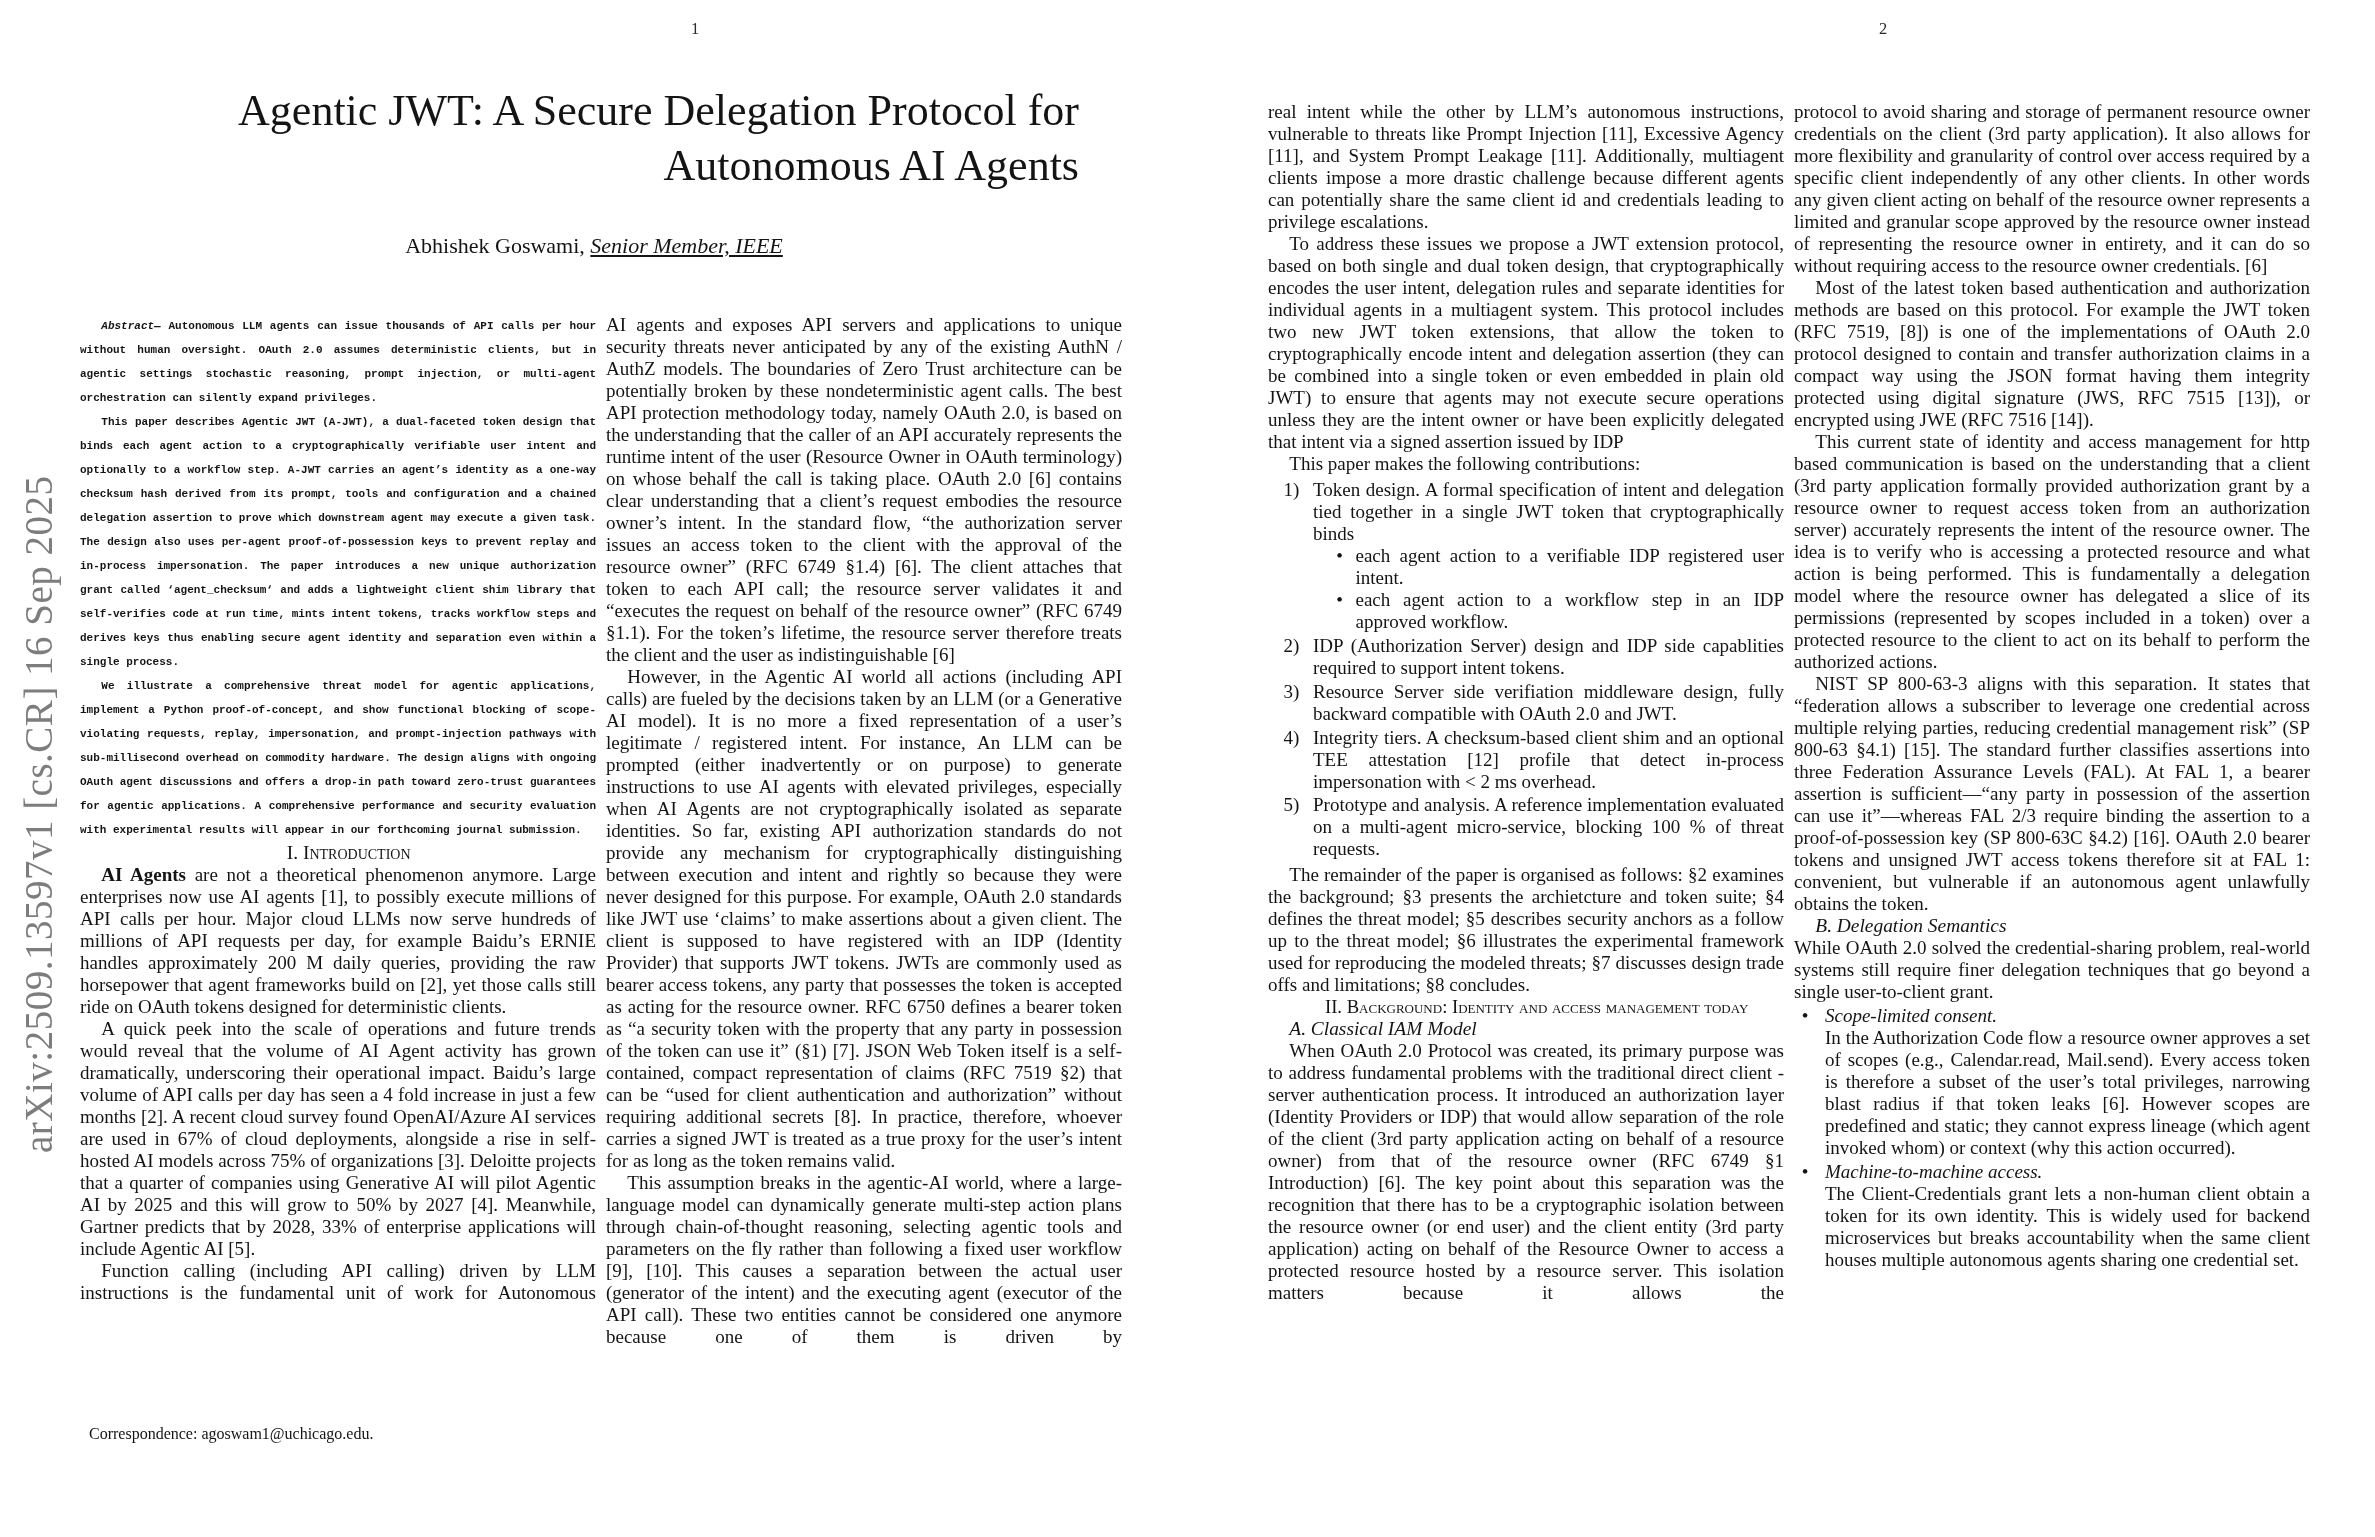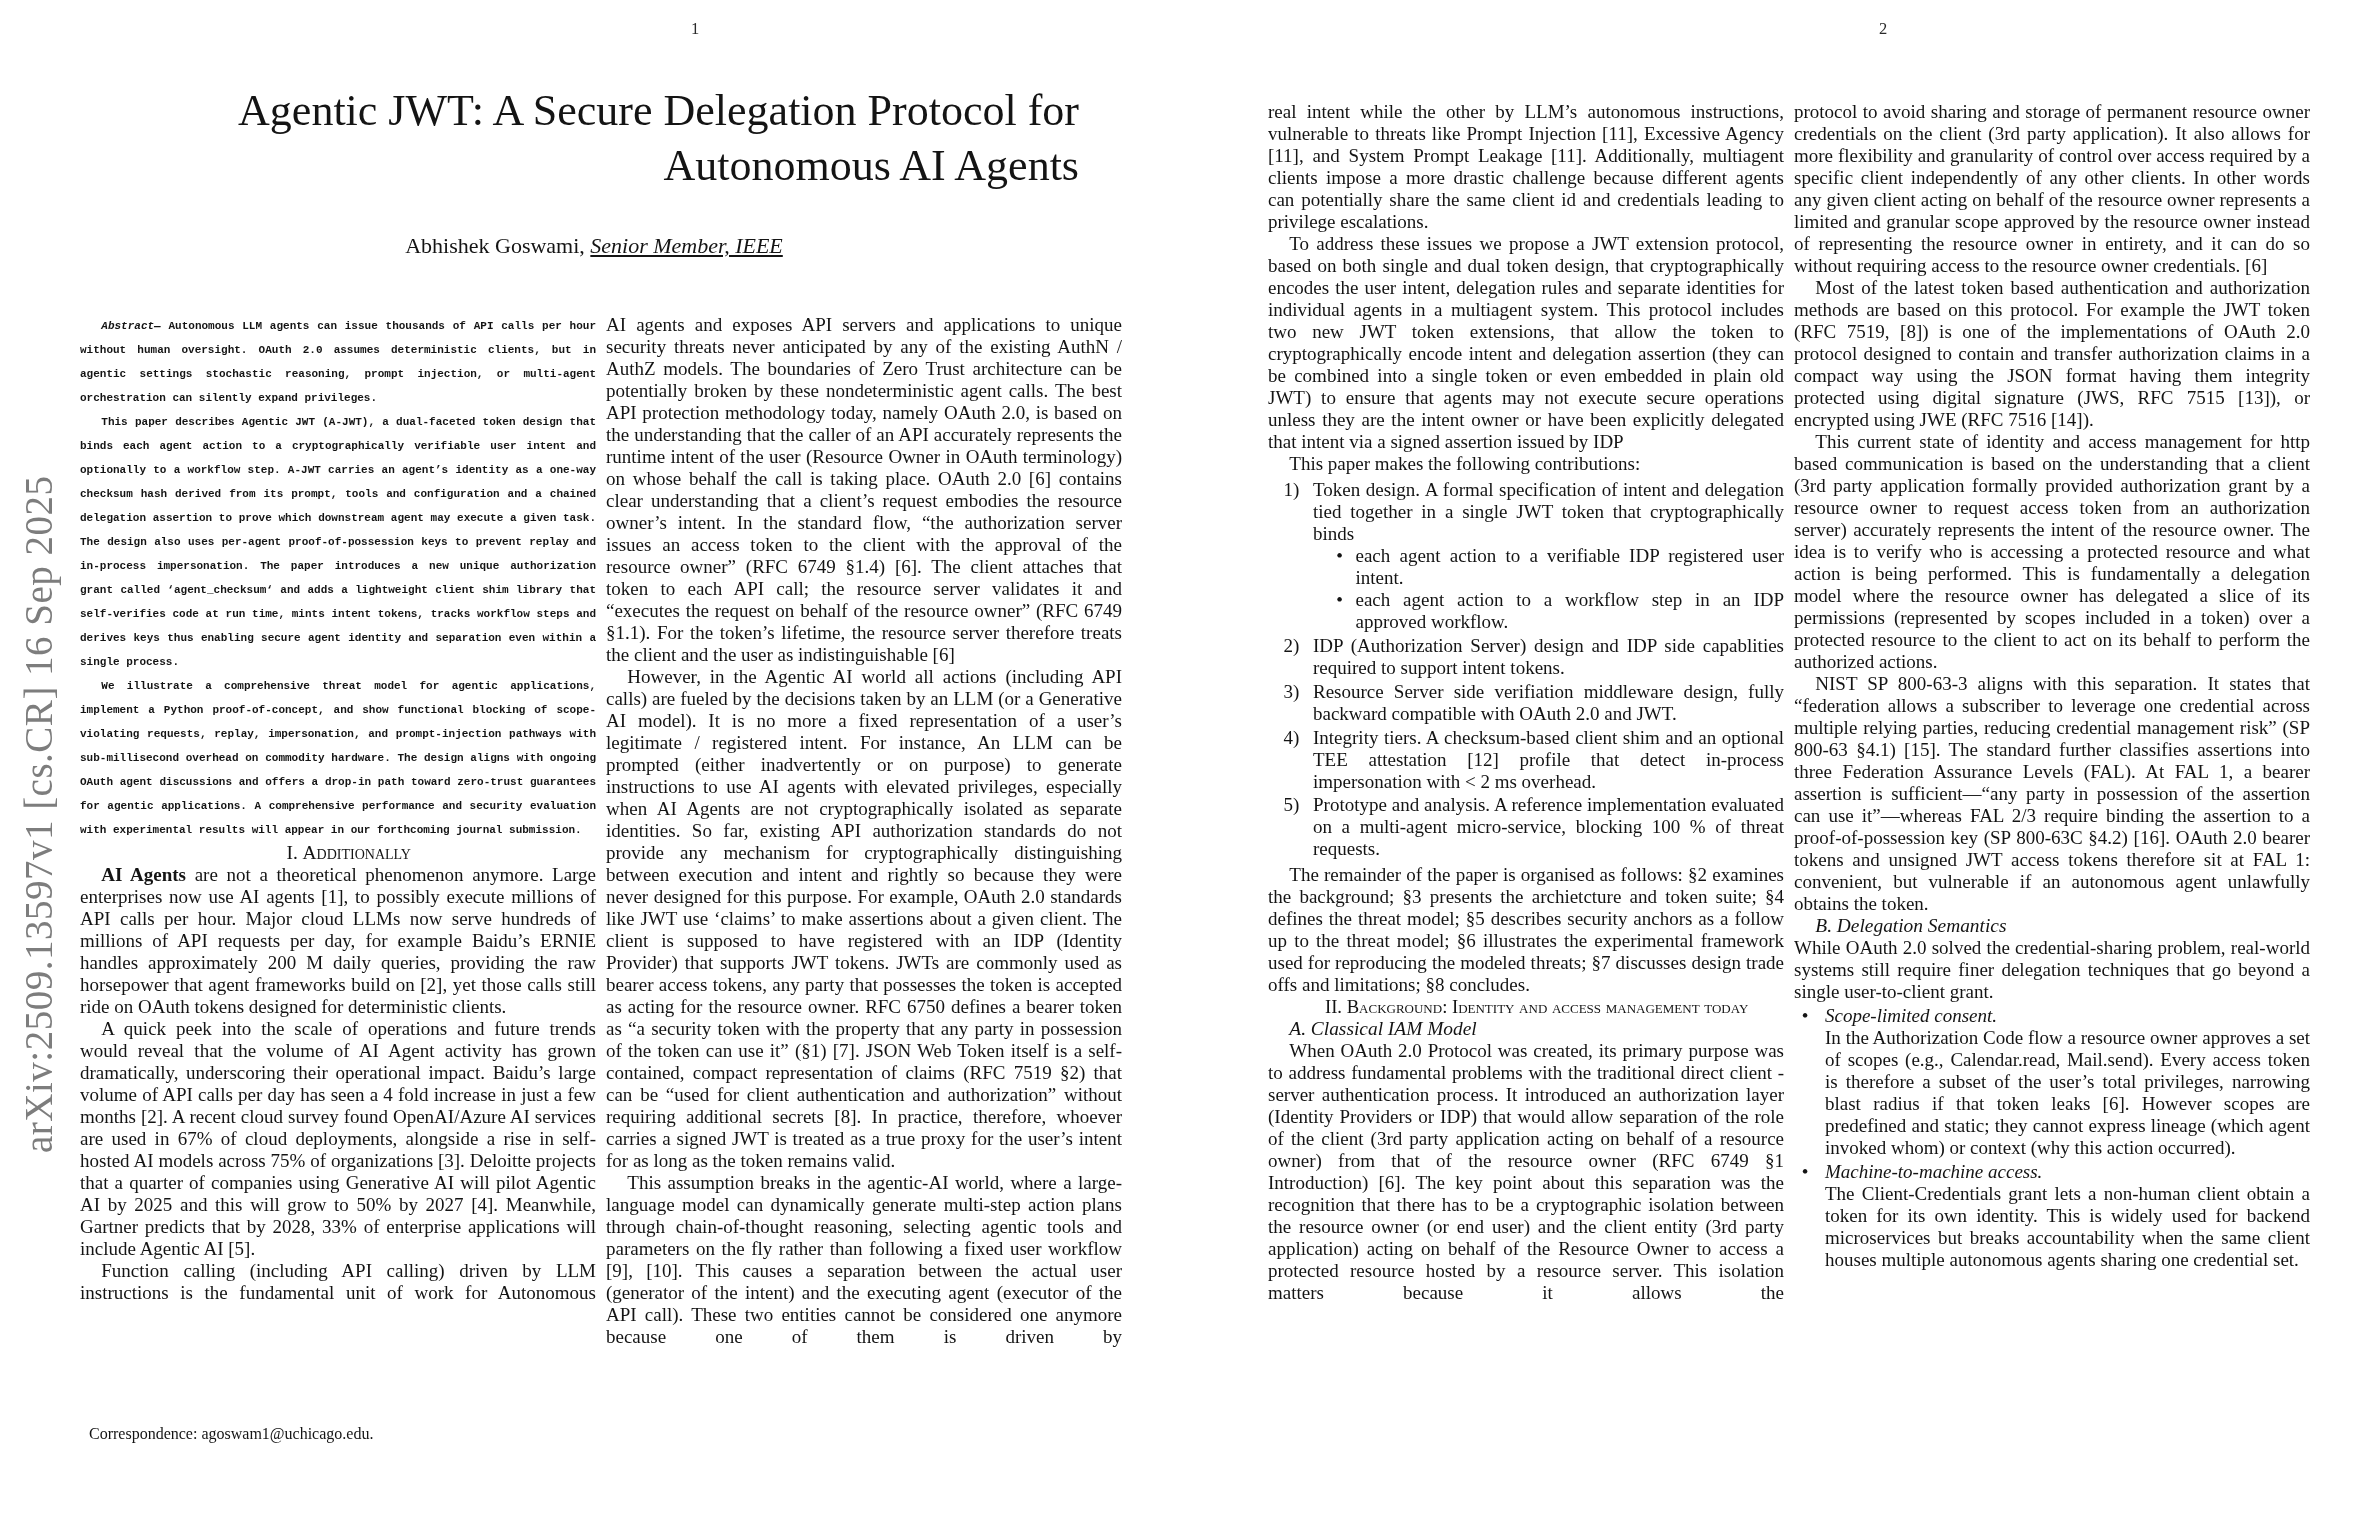--- a/index.html
+++ b/index.html
@@ -62,21 +62,21 @@
   </div>
 
   <div class="cols">
     <div class="col">
       <div class="abstract">
         <p><span class="ab-lead">Abstract—</span><span> Autonomous LLM agents can issue thousands of API calls per hour without human oversight. OAuth 2.0 assumes deterministic clients, but in agentic settings stochastic reasoning, prompt injection, or multi-agent orchestration can silently expand privileges.</span></p>
         <p>This paper describes Agentic JWT (A-JWT), a dual-faceted token design that binds each agent action to a cryptographically verifiable user intent and optionally to a workflow step. A-JWT carries an agent’s identity as a one-way checksum hash derived from its prompt, tools and configuration and a chained delegation assertion to prove which downstream agent may execute a given task. The design also uses per-agent proof-of-possession keys to prevent replay and in-process impersonation. The paper introduces a new unique authorization grant called ‘agent_checksum‘ and adds a lightweight client shim library that self-verifies code at run time, mints intent tokens, tracks workflow steps and derives keys thus enabling secure agent identity and separation even within a single process.</p>
         <p>We illustrate a comprehensive threat model for agentic applications, implement a Python proof-of-concept, and show functional blocking of scope-violating requests, replay, impersonation, and prompt-injection pathways with sub-millisecond overhead on commodity hardware. The design aligns with ongoing OAuth agent discussions and offers a drop-in path toward zero-trust guarantees for agentic applications. A comprehensive performance and security evaluation with experimental results will appear in our forthcoming journal submission.</p>
       </div>
 
-      <p class="sec-head"><span>I.</span>&nbsp;<span class="sc">Additionally</span></p>
+      <p class="sec-head"><span>I.</span>&nbsp;<span class="sc">Introduction</span></p>
 
       <p><span class="lead-b">AI Agents</span><span> are not a theoretical phenomenon anymore. Large enterprises now use AI agents [1], to possibly execute millions of API calls per hour. Major cloud LLMs now serve hundreds of millions of API requests per day, for example Baidu’s ERNIE handles approximately 200 M daily queries, providing the raw horsepower that agent frameworks build on [2], yet those calls still ride on OAuth tokens designed for deterministic clients.</span></p>
       <p>A quick peek into the scale of operations and future trends would reveal that the volume of AI Agent activity has grown dramatically, underscoring their operational impact. Baidu’s large volume of API calls per day has seen a 4 fold increase in just a few months [2]. A recent cloud survey found OpenAI/Azure AI services are used in 67% of cloud deployments, alongside a rise in self-hosted AI models across 75% of organizations [3]. Deloitte projects that a quarter of companies using Generative AI will pilot Agentic AI by 2025 and this will grow to 50% by 2027 [4]. Meanwhile, Gartner predicts that by 2028, 33% of enterprise applications will include Agentic AI [5].</p>
       <p class="cont">Function calling (including API calling) driven by LLM instructions is the fundamental unit of work for Autonomous</p>
     </div>
 
     <div class="col">
       <p class="noind">AI agents and exposes API servers and applications to unique security threats never anticipated by any of the existing AuthN / AuthZ models. The boundaries of Zero Trust architecture can be potentially broken by these nondeterministic agent calls. The best API protection methodology today, namely OAuth 2.0, is based on the understanding that the caller of an API accurately represents the runtime intent of the user (Resource Owner in OAuth terminology) on whose behalf the call is taking place. OAuth 2.0 [6] contains clear understanding that a client’s request embodies the resource owner’s intent. In the standard flow, “the authorization server issues an access token to the client with the approval of the resource owner” (RFC 6749 §1.4) [6]. The client attaches that token to each API call; the resource server validates it and “executes the request on behalf of the resource owner” (RFC 6749 §1.1). For the token’s lifetime, the resource server therefore treats the client and the user as indistinguishable [6]</p>
       <p>However, in the Agentic AI world all actions (including API calls) are fueled by the decisions taken by an LLM (or a Generative AI model). It is no more a fixed representation of a user’s legitimate / registered intent. For instance, An LLM can be prompted (either inadvertently or on purpose) to generate instructions to use AI agents with elevated privileges, especially when AI Agents are not cryptographically isolated as separate identities. So far, existing API authorization standards do not provide any mechanism for cryptographically distinguishing between execution and intent and rightly so because they were never designed for this purpose. For example, OAuth 2.0 standards like JWT use ‘claims’ to make assertions about a given client. The client is supposed to have registered with an IDP (Identity Provider) that supports JWT tokens. JWTs are commonly used as bearer access tokens, any party that possesses the token is accepted as acting for the resource owner. RFC 6750 defines a bearer token as “a security token with the property that any party in possession of the token can use it” (§1) [7]. JSON Web Token itself is a self-contained, compact representation of claims (RFC 7519 §2) that can be “used for client authentication and authorization” without requiring additional secrets [8]. In practice, therefore, whoever carries a signed JWT is treated as a true proxy for the user’s intent for as long as the token remains valid.</p>
       <p class="cont">This assumption breaks in the agentic-AI world, where a large-language model can dynamically generate multi-step action plans through chain-of-thought reasoning, selecting agentic tools and parameters on the fly rather than following a fixed user workflow [9], [10]. This causes a separation between the actual user (generator of the intent) and the executing agent (executor of the API call). These two entities cannot be considered one anymore because one of them is driven by</p>

